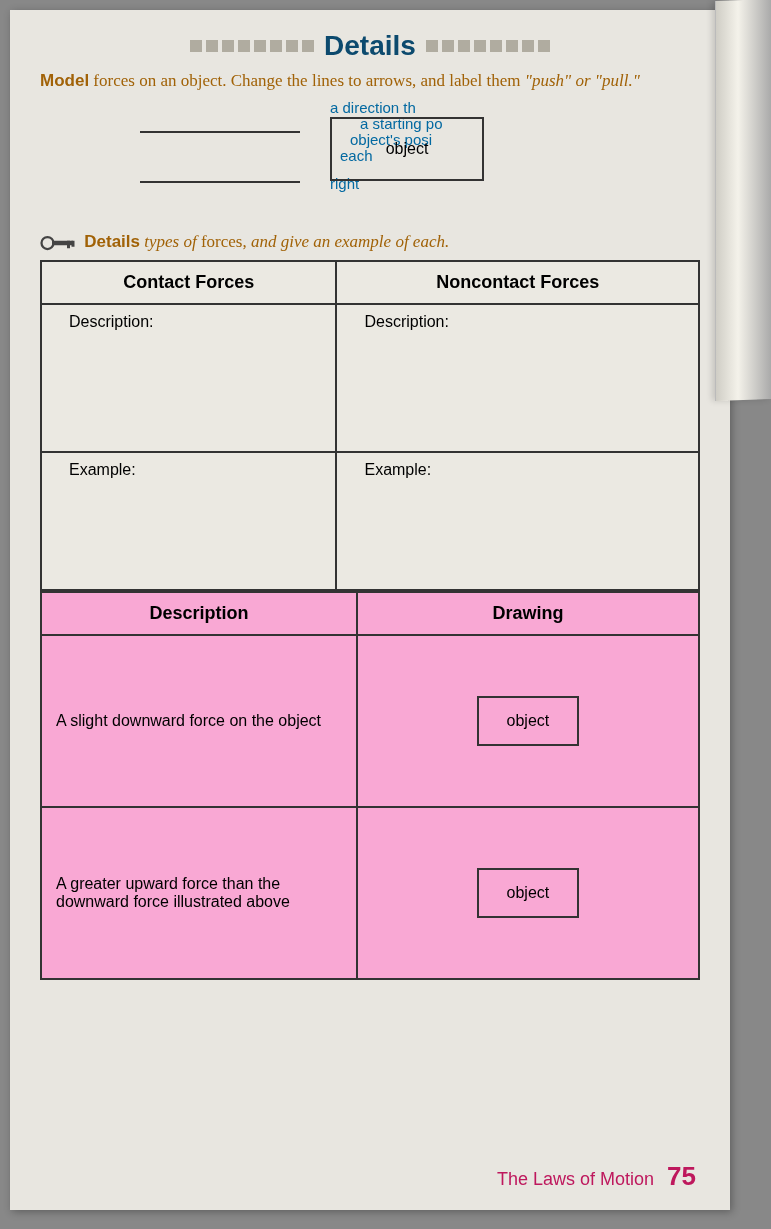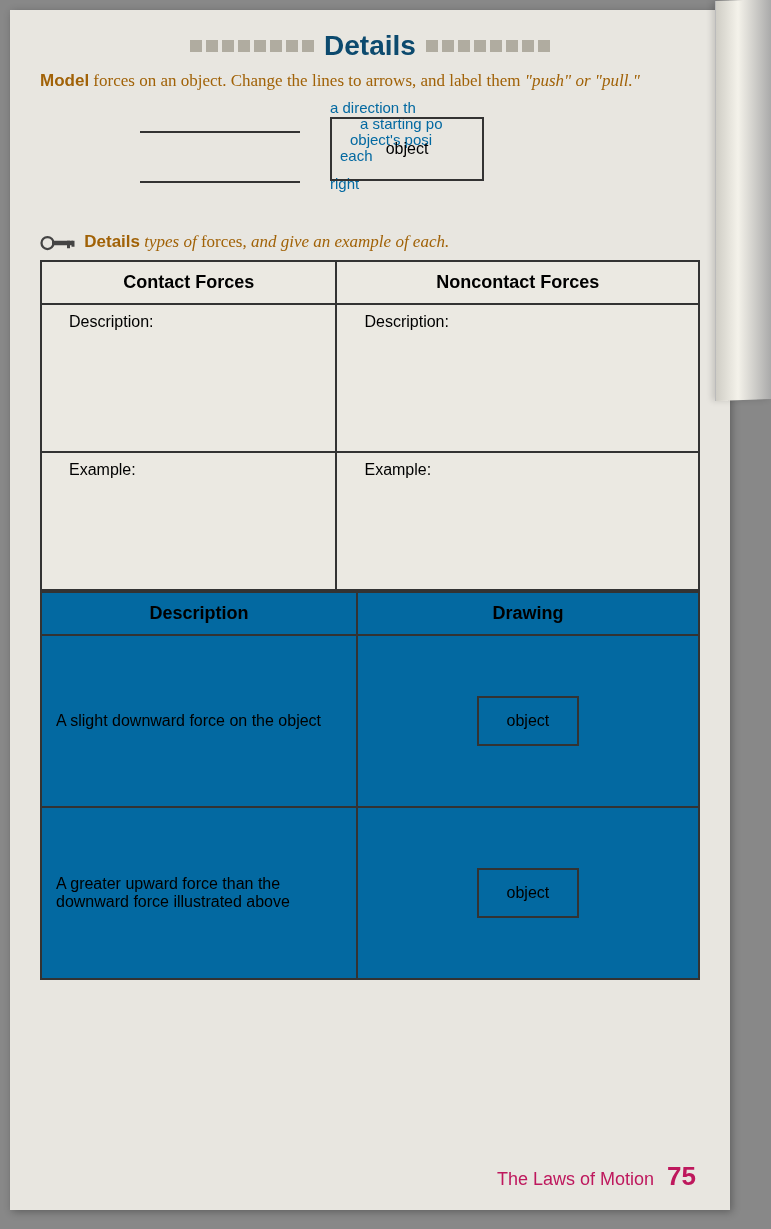--- a/index.html
+++ b/index.html
@@ -115,21 +115,21 @@
   .draw-instr { margin-top: 28px; margin-bottom: 8px; }
   table.draw {
     border-collapse: collapse;
     width: 100%;
   }
   table.draw th, table.draw td {
     border: 2px solid #333;
     font-family: Arial, sans-serif;
     font-size: 16px;
     vertical-align: middle;
-    background: #0369a1;
+    background: #f9a8d4;
   }
   table.draw th {
     font-weight: 900;
     text-align: center;
     padding: 10px 8px;
     font-size: 18px;
   }
   table.draw td { height: 150px; padding: 10px 14px; }
   table.draw td.desc-cell { width: 48%; }
   .drawing-cell { text-align: center; }

